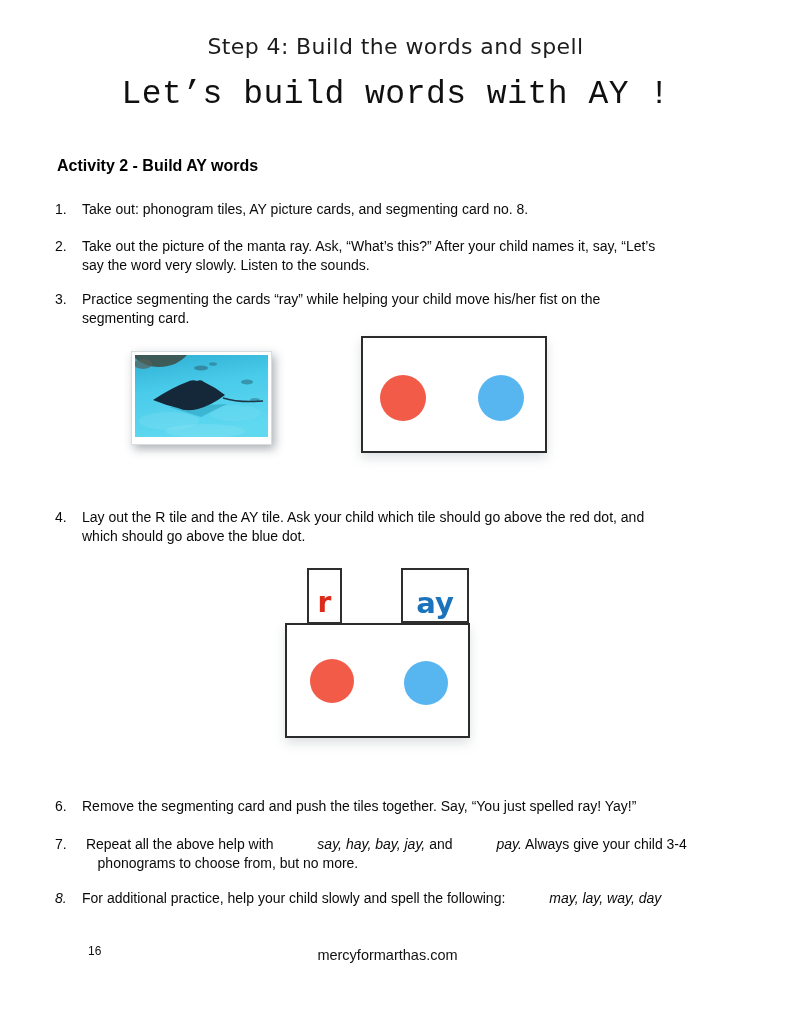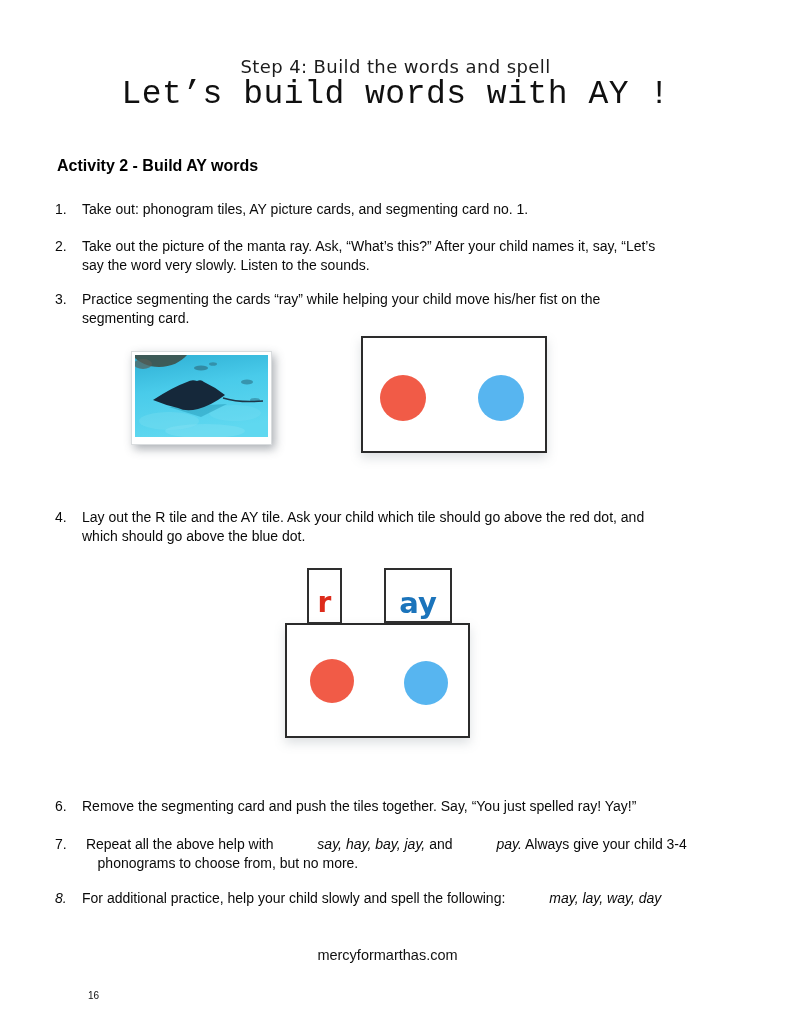--- a/index.html
+++ b/index.html
@@ -9,25 +9,25 @@
     width: 791px;
     height: 1023px;
     background: #fff;
     font-family: "Liberation Sans", sans-serif;
     color: #111;
     overflow: hidden;
     margin: 0 auto;
   }
   .subtitle {
     position: absolute;
-    top: 56px; left: 0; right: 0;
+    top: 34px; left: 0; right: 0;
     text-align: center;
     font-family: "DejaVu Sans", sans-serif;
     font-weight: 400;
-    font-size: 18px;
+    font-size: 22px;
     letter-spacing: 0.4px;
     color: #1c1c1c;
   }
   .title {
     position: absolute;
     top: 76px; left: 0; right: 0;
     text-align: center;
     font-family: Liberation Mono, monospace;
     font-weight: 400;
     font-size: 33px;
@@ -77,48 +77,48 @@
     position: absolute;
     background: #fff;
     border: 2px solid #2e2e2e;
     display: flex;
     align-items: flex-end;
     justify-content: center;
     font-family: "DejaVu Sans", sans-serif;
     font-weight: bold;
   }
   .tile-r { left: 307px; top: 568px; width: 35px; height: 56px; font-size: 28px; padding-bottom: 5px; }
-  .tile-ay { left: 384px; top: 568px; width: 68px; height: 55px; font-size: 29px; padding-bottom: 3px; text-align: right; }
+  .tile-ay { left: 401px; top: 568px; width: 68px; height: 55px; font-size: 29px; padding-bottom: 3px; text-align: right; }
   .tile-r .letter { color: #DD2B1B; line-height: 1; }
   .tile-ay .letter { color: #1B74BB; line-height: 1; }
 
   .footer-page-num {
     position: absolute;
-    top: 990px; left: 88px;
-    font-size: 10px;
+    top: 944px; left: 88px;
+    font-size: 12px;
   }
   .footer-site {
     position: absolute;
     top: 947px; left: 0; right: 16px;
     text-align: center;
     font-size: 14.5px;
   }
 </style>
 </head>
 <body>
 
 <div class="page">
 
   <div class="subtitle">Step 4: Build the words and spell</div>
   <div class="title">Let’s build words with AY !</div>
   <div class="heading">Activity 2 - Build AY words</div>
 
   <div class="step" style="top:200px;">
     <span class="num">1.</span>
-    <span class="txt">Take out: phonogram tiles, AY picture cards, and segmenting card no. 1.</span>
+    <span class="txt">Take out: phonogram tiles, AY picture cards, and segmenting card no. 8.</span>
   </div>
 
   <div class="step" style="top:237px;">
     <span class="num">2.</span>
     <span class="txt">Take out the picture of the manta ray. Ask, “What’s this?” After your child names it, say, “Let’s
 say the word very slowly. Listen to the sounds.</span>
   </div>
 
   <div class="step" style="top:290px;">
     <span class="num">3.</span>

